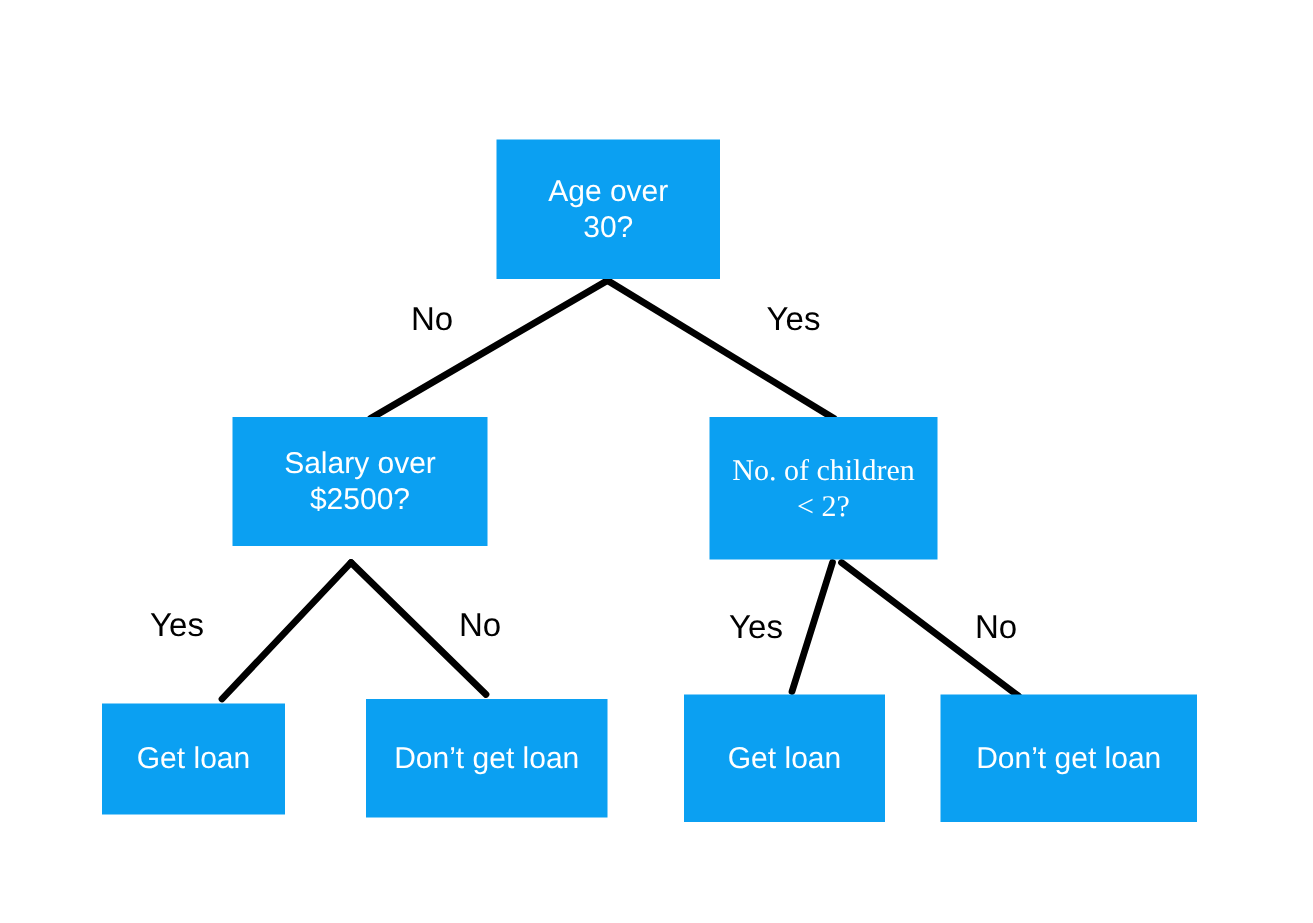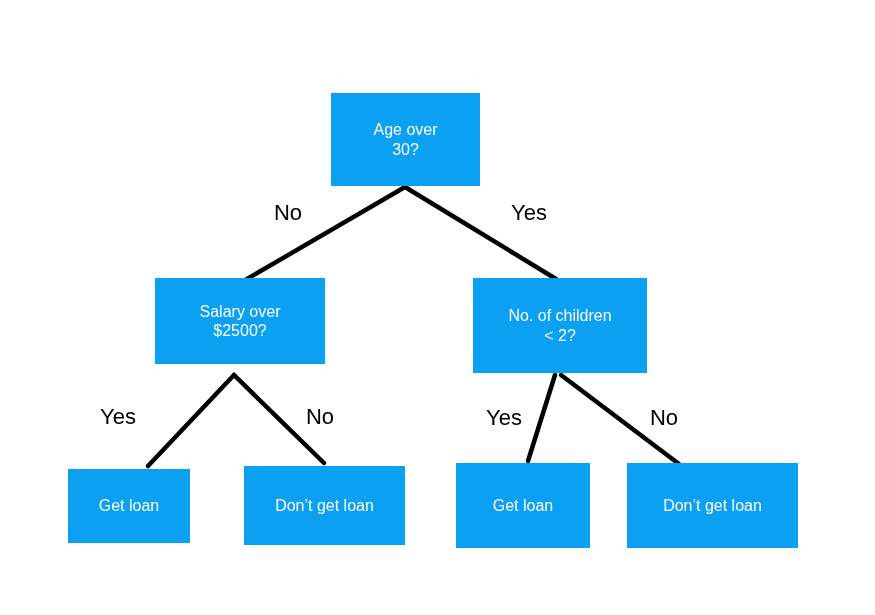--- a/index.html
+++ b/index.html
@@ -31,21 +31,21 @@
     stroke-linecap: round;
   }
   .node {
     position: absolute;
     background: var(--node-fill, #0ba0f2);
     color: var(--node-text, #ffffff);
     display: flex;
     align-items: center;
     justify-content: center;
     text-align: center;
-    font-size: 16px;
+    font-size: 20px;
     line-height: 1.2;
     white-space: pre-line;
     box-sizing: border-box;
   }
   .edge-label {
     position: absolute;
     color: var(--edge-label-text, #000000);
     font-size: 22px;
     line-height: 1;
     transform: translate(-50%, -50%);
@@ -65,21 +65,21 @@
     <line x1="555" y1="375" x2="528" y2="461"></line>
     <line x1="561" y1="375" x2="679" y2="464"></line>
   </svg>
 
   <div class="node" style="left:331px; top:93px; width:149px; height:93px;">Age over
 30?</div>
 
   <div class="node" style="left:155px; top:278px; width:170px; height:86px;">Salary over
 $2500?</div>
 
-  <div class="node" style="left:473px; top:278px; width:174px; height:95px;">No. of children
+  <div class="node" style="left:473px; top:278px; width:152px; height:95px;font-family:Liberation Serif, serif;">No. of children
 &lt; 2?</div>
 
   <div class="node" style="left:68px; top:469px; width:122px; height:74px;">Get loan</div>
 
   <div class="node" style="left:244px; top:466px; width:161px; height:79px;">Don’t get loan</div>
 
   <div class="node" style="left:456px; top:463px; width:134px; height:85px;">Get loan</div>
 
   <div class="node" style="left:627px; top:463px; width:171px; height:85px;">Don’t get loan</div>
 

